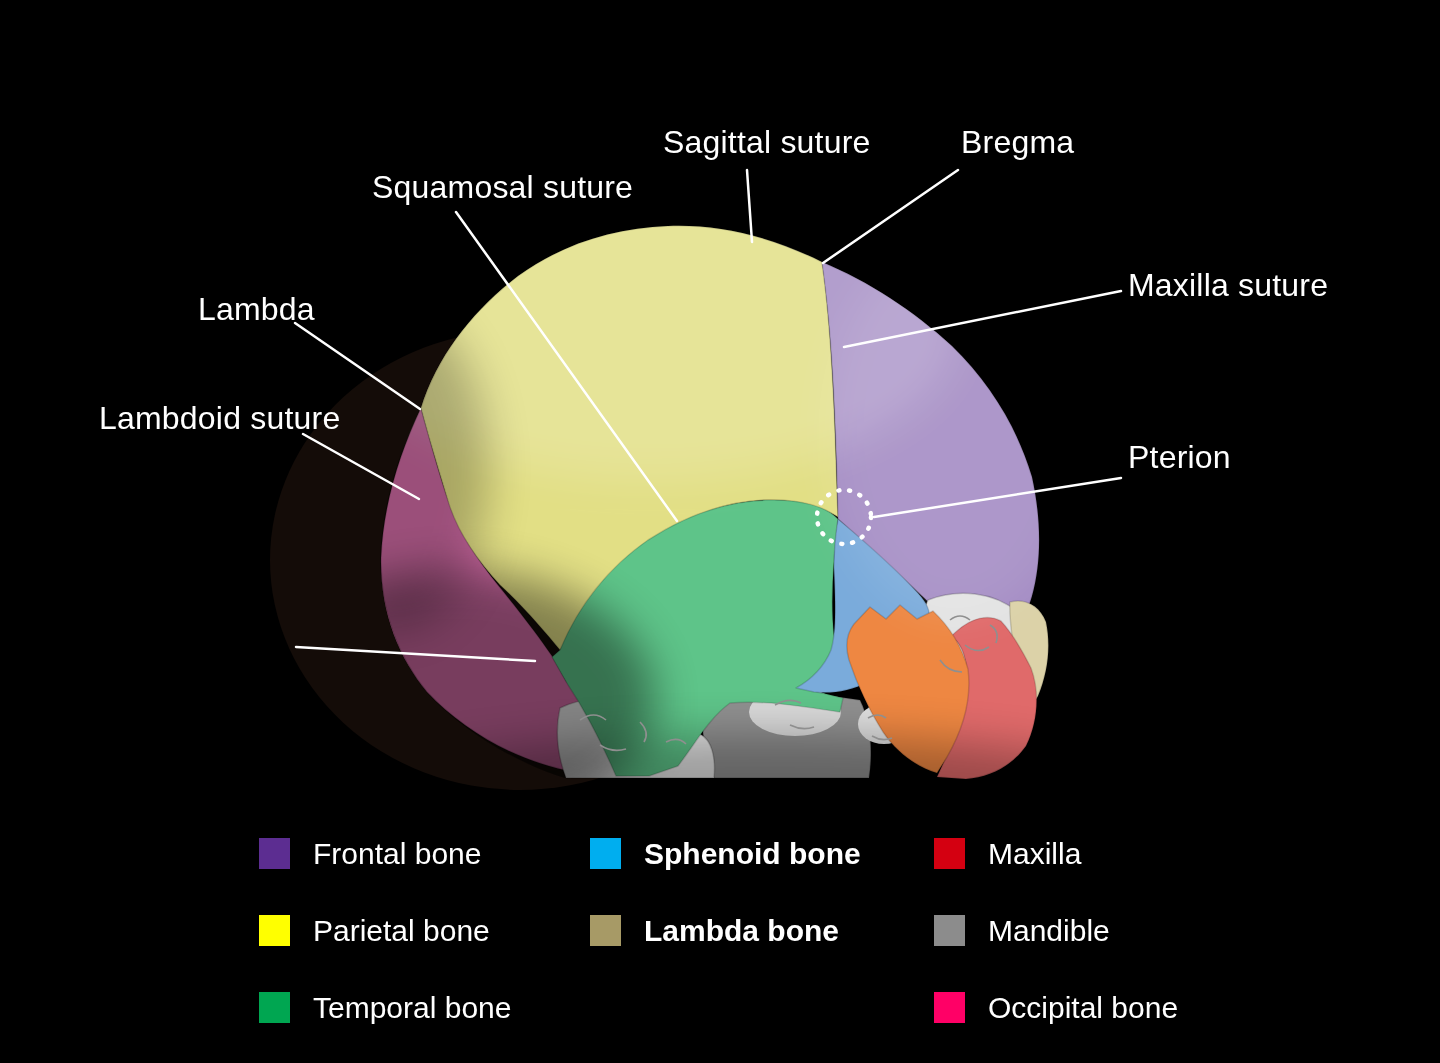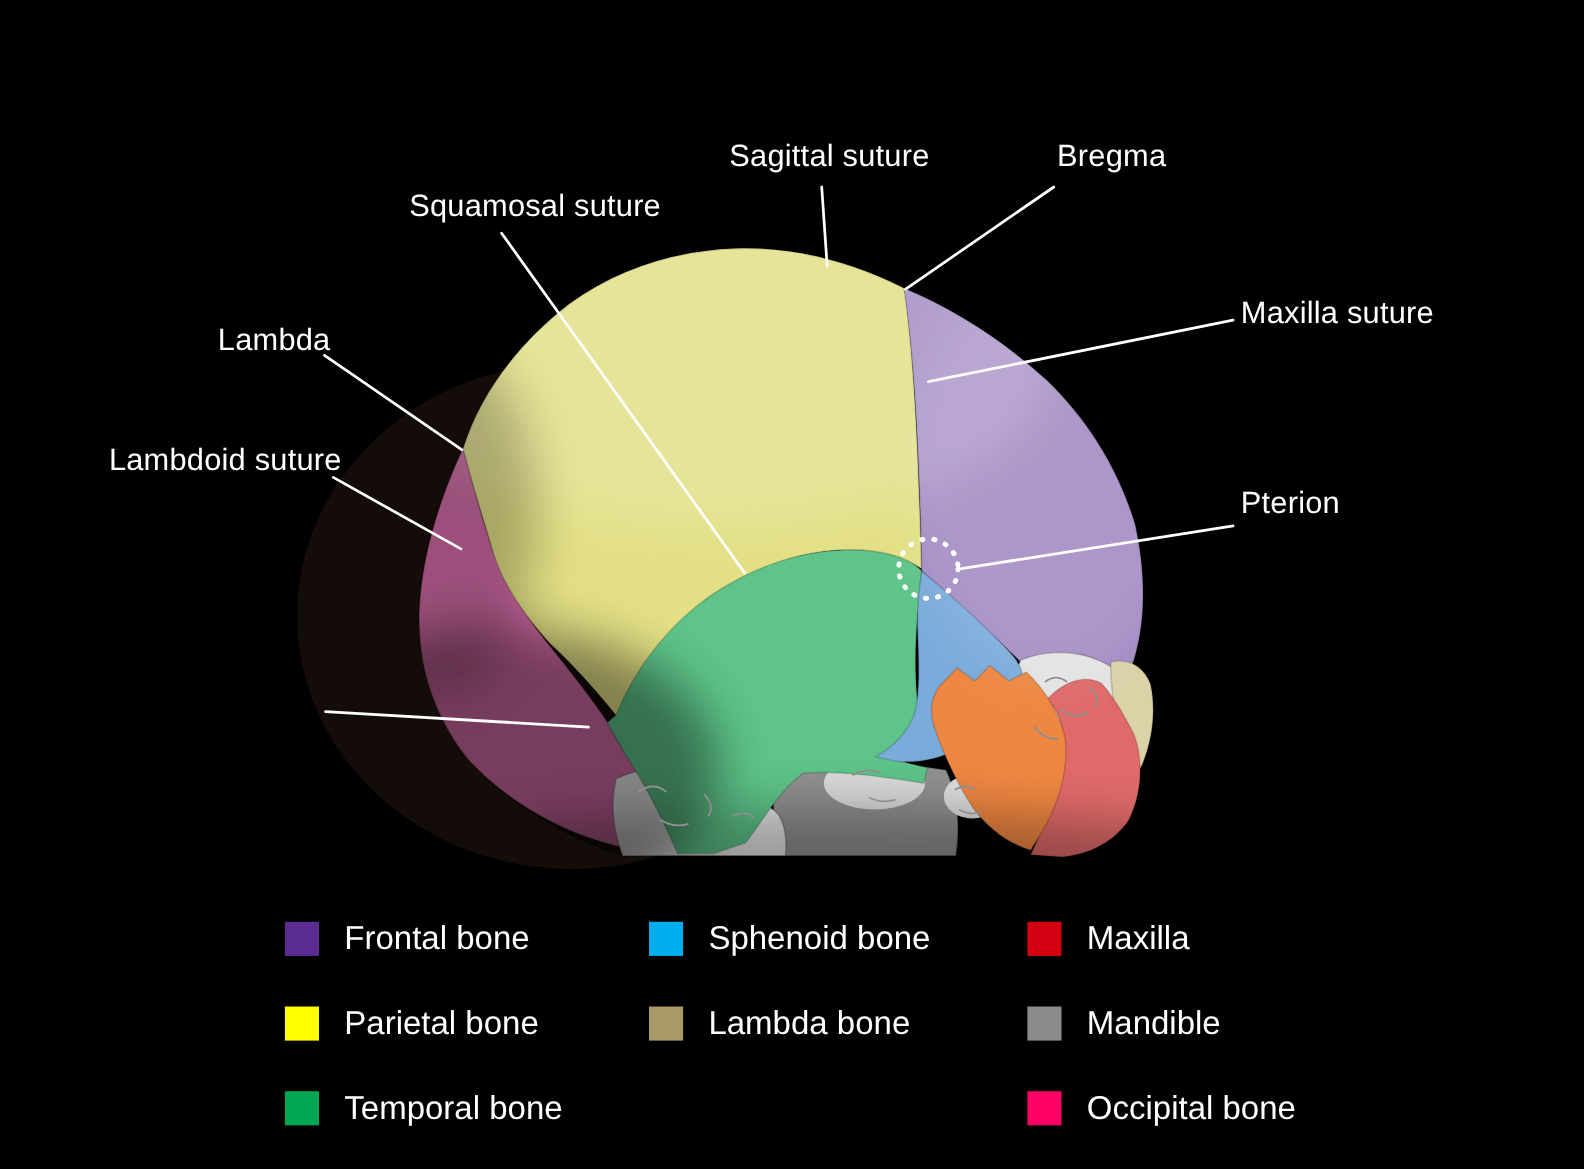--- a/index.html
+++ b/index.html
@@ -2,21 +2,21 @@
 <html><head>
 <meta charset="utf-8">
 <style>
   html,body{margin:0;padding:0;background:#000;}
   .stage{
     position:relative;width:1440px;height:1063px;background:#000;overflow:hidden;
     font-family:"Liberation Sans","DejaVu Sans",sans-serif;
   }
   .stage svg{position:absolute;left:0;top:0;}
   .anno{
-    position:absolute;color:#ffffff;font-size:28px;line-height:26px;
+    position:absolute;color:#ffffff;font-size:32px;line-height:26px;
     white-space:nowrap;letter-spacing:0.2px;
   }
   .legend-col{position:absolute;top:838px;display:flex;flex-direction:column;gap:46px;}
   .legend-item{display:flex;align-items:flex-start;height:31px;padding-left:32px;}
   .swatch{width:31px;height:31px;flex:0 0 31px;}
   .legend-label{margin-left:23px;color:#ffffff;font-size:30px;line-height:31px;white-space:nowrap;}
 </style>
 </head>
 <body>
 
@@ -146,21 +146,21 @@
     <div class="legend-item">
       <div class="swatch" style="background: rgb(255, 255, 0);"></div>
       <div class="legend-label">Parietal bone</div>
     </div>
     <div class="legend-item">
       <div class="swatch" style="background: rgb(0, 166, 81);"></div>
       <div class="legend-label">Temporal bone</div>
     </div>
   </div>
 
-  <div class="legend-col" style="left:558px;">
+  <div class="legend-col" style="left:558px;font-weight:bold;">
     <div class="legend-item">
       <div class="swatch" style="background: rgb(0, 174, 239);"></div>
       <div class="legend-label">Sphenoid bone</div>
     </div>
     <div class="legend-item">
       <div class="swatch" style="background: rgb(167, 154, 102);"></div>
       <div class="legend-label">Lambda bone</div>
     </div>
   </div>
 

